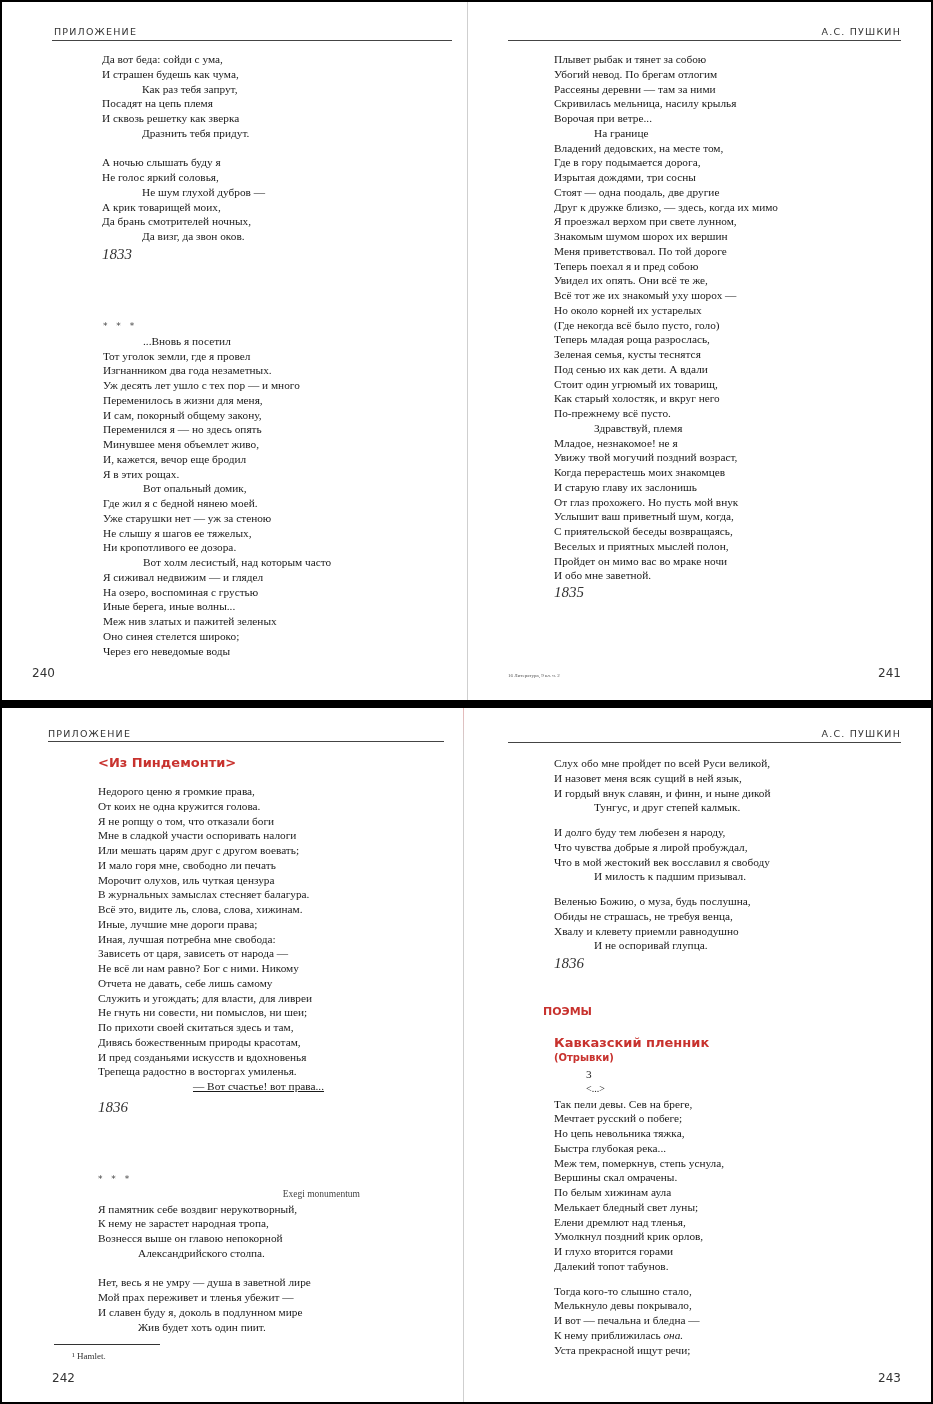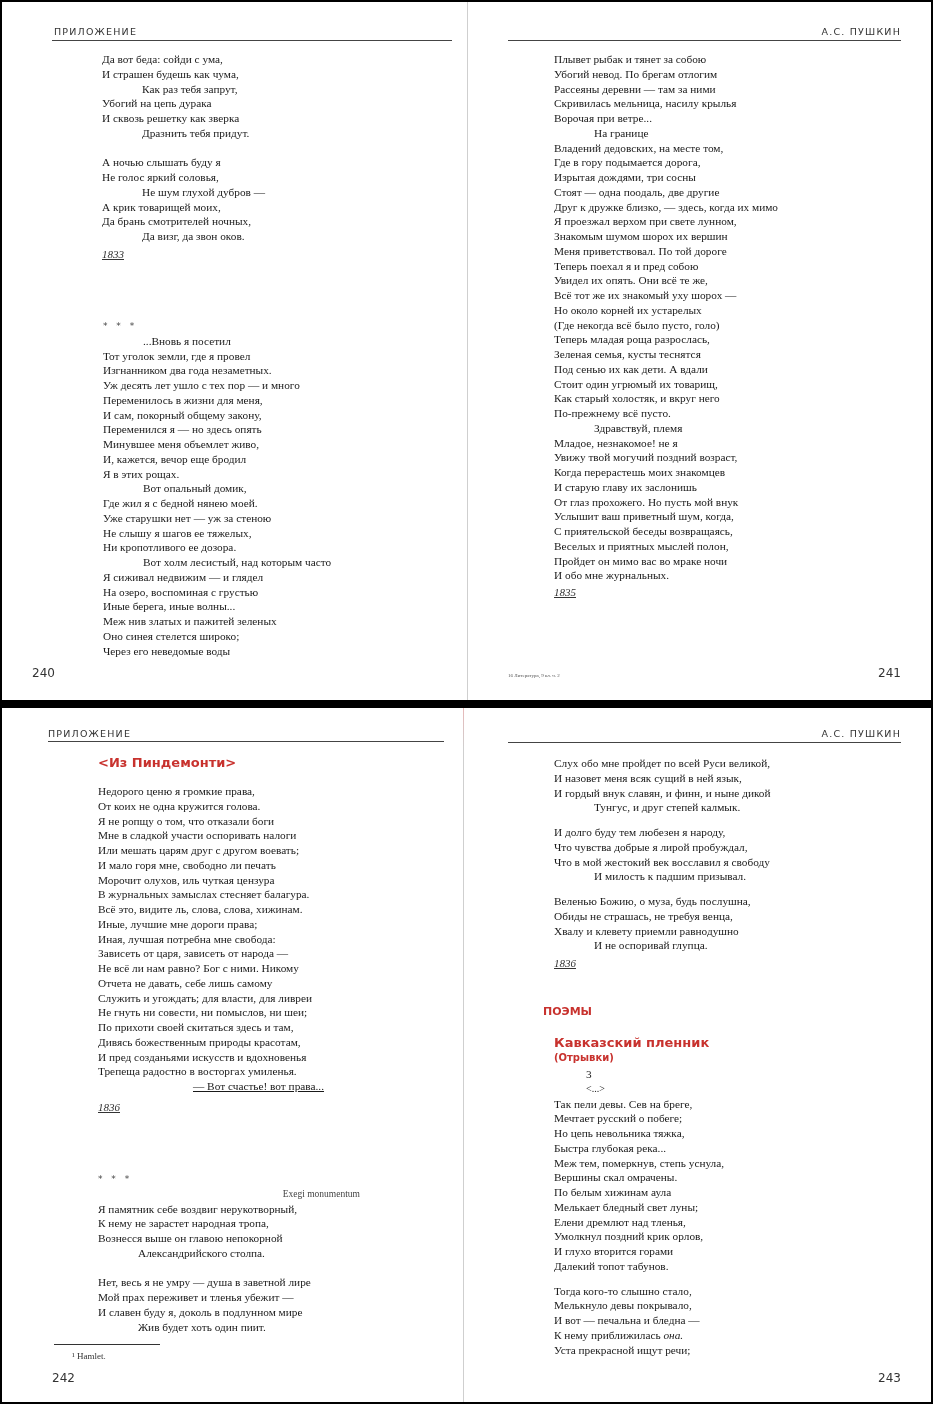--- a/index.html
+++ b/index.html
@@ -12,21 +12,21 @@
   .page.right { left: 466px; width: 465px; }
   .seam { position: absolute; left: 465px; top: 0; width: 1px; height: 100%; background: #cfcfcf; }
   .seam.red { background: linear-gradient(#e8b8b8 0, #cfcfcf 40px); }
   .running-head { position: absolute; font-family: "DejaVu Sans", sans-serif; font-size: 9.5px; letter-spacing: 1.2px; color: #333; }
   .rule { position: absolute; height: 1px; background: #444; }
   .verse { position: absolute; font-size: 11.3px; line-height: 14.75px; white-space: nowrap; }
   .verse .ln { display: block; }
   .verse .ind { padding-left: 40px; }
   .verse .ind2 { padding-left: 70px; }
   .verse .gap { height: 14.75px; }
-  .year { font-style: italic; font-size: 11px; color: #333; text-decoration: underline; }
+  .year { font-style: italic; font-size: 15px; color: #333; }
   .stars { font-family: "DejaVu Sans", sans-serif; font-size: 9px; letter-spacing: 3px; color: #444; }
   .pno { position: absolute; font-family: "DejaVu Sans", sans-serif; font-size: 12px; color: #333; }
   .title-red { font-family: "DejaVu Sans", sans-serif; font-weight: bold; color: #c8322e; }
   .sig { position: absolute; font-size: 5px; color: #555; }
   .epigraph { font-size: 9.5px; color: #444; text-align: right; }
   .footnote-rule { position: absolute; height: 1px; background: #333; }
   .footnote { position: absolute; font-size: 9px; color: #333; }
   em.ital { font-style: italic; }
 </style>
 </head>
@@ -36,21 +36,21 @@
   <div class="seam"></div>
 
   <div class="page left">
     <div class="running-head" style="left:52px;top:24px;">ПРИЛОЖЕНИЕ</div>
     <div class="rule" style="left:50px;top:38px;width:400px;"></div>
 
     <div class="verse" style="left:100px;top:50px;">
       <span class="ln">Да вот беда: сойди с ума,</span>
       <span class="ln">И страшен будешь как чума,</span>
       <span class="ln ind">Как раз тебя запрут,</span>
-      <span class="ln">Убогий на цепь дурака</span>
+      <span class="ln">Посадят на цепь племя</span>
       <span class="ln">И сквозь решетку как зверка</span>
       <span class="ln ind">Дразнить тебя придут.</span>
       <span class="ln gap"></span>
       <span class="ln">А ночью слышать буду я</span>
       <span class="ln">Не голос яркий соловья,</span>
       <span class="ln ind">Не шум глухой дубров —</span>
       <span class="ln">А крик товарищей моих,</span>
       <span class="ln">Да брань смотрителей ночных,</span>
       <span class="ln ind">Да визг, да звон оков.</span>
       <span class="ln year" style="margin-top:3px;">1833</span>
@@ -118,21 +118,21 @@
       <span class="ln ind">Здравствуй, племя</span>
       <span class="ln">Младое, незнакомое! не я</span>
       <span class="ln">Увижу твой могучий поздний возраст,</span>
       <span class="ln">Когда перерастешь моих знакомцев</span>
       <span class="ln">И старую главу их заслонишь</span>
       <span class="ln">От глаз прохожего. Но пусть мой внук</span>
       <span class="ln">Услышит ваш приветный шум, когда,</span>
       <span class="ln">С приятельской беседы возвращаясь,</span>
       <span class="ln">Веселых и приятных мыслей полон,</span>
       <span class="ln">Пройдет он мимо вас во мраке ночи</span>
-      <span class="ln">И обо мне журнальных.</span>
+      <span class="ln">И обо мне заветной.</span>
       <span class="ln year" style="margin-top:2px;">1835</span>
     </div>
 
     <div class="sig" style="left:40px;top:671px;">16 Литература, 9 кл. ч. 2</div>
     <div class="pno" style="right:32px;top:664px;">241</div>
   </div>
 </div>
 
 <div class="spread bottom">
   <div class="seam red" style="left:461px;"></div>

